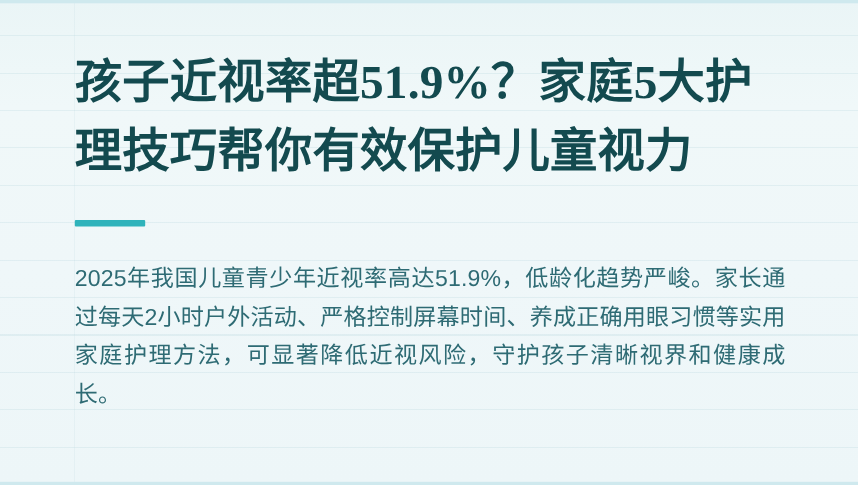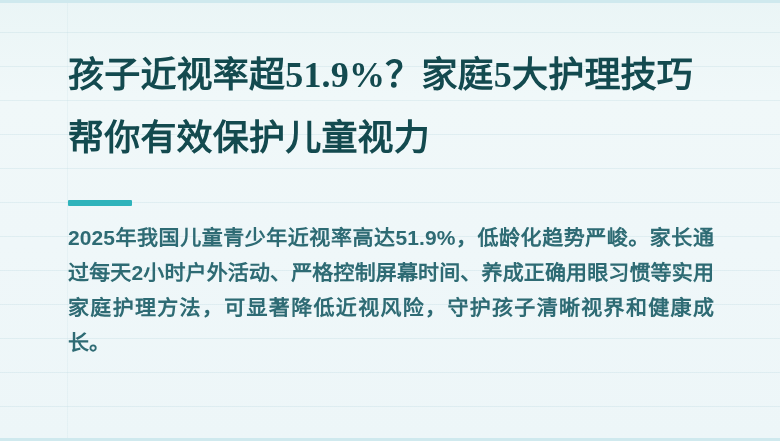--- a/index.html
+++ b/index.html
@@ -74,50 +74,49 @@
   }
 
   #headline {
     position: absolute;
     top: 44px;
     left: 0;
     width: 650px;
     margin: 0;
     font-family: "Liberation Serif", "DejaVu Serif", serif;
     font-weight: 700;
-    font-size: 36px;
+    font-size: 43px;
     line-height: 63px;
     letter-spacing: 0.2px;
     color: #134a4f;
     white-space: pre-line;
   }
 
   #accent-bar {
     position: absolute;
     top: 200px;
     left: 0;
     width: 64px;
     height: 6px;
     border-radius: 1px;
     background: #2fb3bb;
   }
 
   #paragraph {
     position: absolute;
-    top: 220px;
+    top: 236px;
     left: 0;
     width: 646px;
     margin: 0;
     font-size: 21px;
     line-height: 35px;
     color: #2e6b74;
     letter-spacing: 0.1px;
     text-align: justify;
     text-justify: inter-ideograph;
-    font-weight: bold;
   }
 </style>
 </head>
 <body>
 
 <div id="card">
 
   <div id="texture"></div>
   <div id="texture-v"></div>
 

